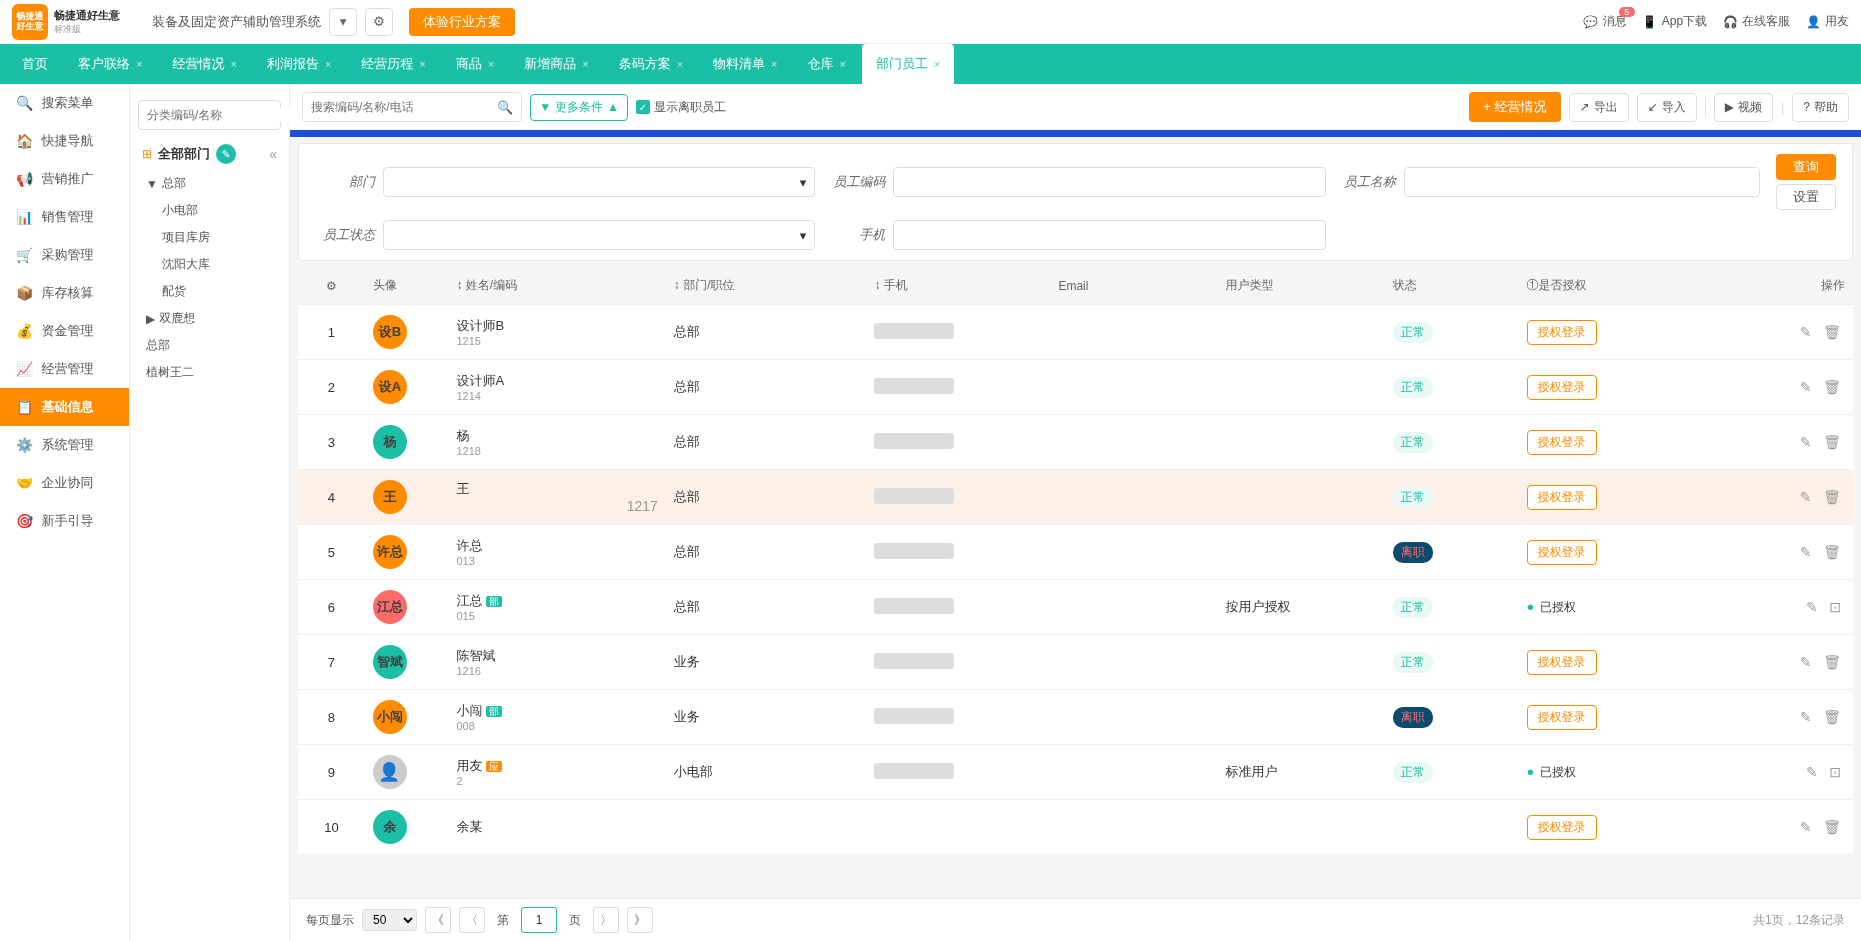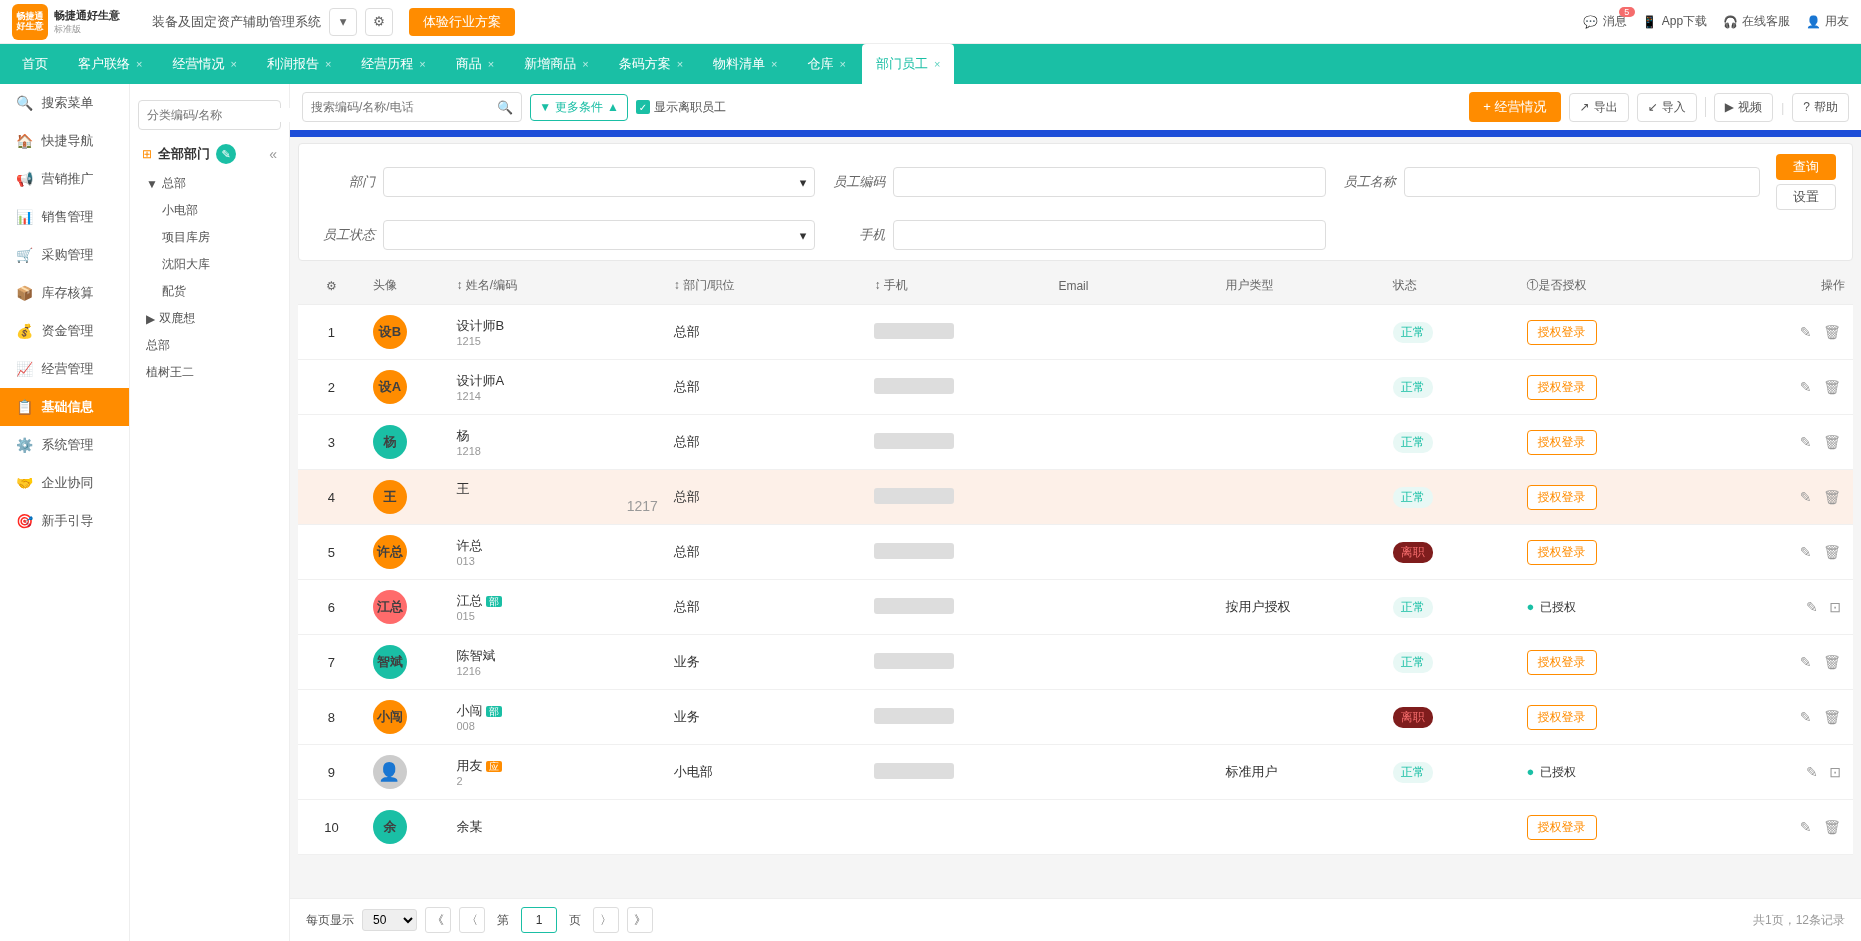--- a/index.html
+++ b/index.html
@@ -71,21 +71,21 @@
     table { width: 100%; border-collapse: collapse; background: #fff; }
     thead tr { background: #f5f5f5; }
     thead th { padding: 10px 8px; text-align: left; font-size: 12px; color: #666; font-weight: normal; border-bottom: 1px solid #eee; white-space: nowrap; }
     tbody tr { border-bottom: 1px solid #f0f0f0; }
     tbody tr.highlighted { background: #fdf0e8; }
     tbody td { padding: 10px 8px; font-size: 13px; color: #333; }
     .avatar { width: 34px; height: 34px; border-radius: 50%; display: flex; align-items: center; justify-content: center; color: #404040; font-size: 13px; font-weight: bold; }
     .avatar-grey { background: #ccc; }
     .status-badge { display: inline-block; padding: 2px 8px; border-radius: 10px; font-size: 12px; }
     .status-normal { background: #e8f8f5; color: #1abfa5; }
-    .status-resigned { background: #7f1d1d; color: #f56c6c; }
+    .status-resigned { background: #0c4a6e; color: #f56c6c; }
     .btn-authorize { border: 1px solid #ff8c00; color: #ff8c00; background: #fff; border-radius: 4px; padding: 3px 10px; cursor: pointer; font-size: 12px; white-space: nowrap; }
     .authorized-dot { color: #1abfa5; margin-right: 2px; }
     .authorized-text { color: #333; font-size: 12px; }
     .op-btn { background: none; border: none; cursor: pointer; color: #999; font-size: 14px; padding: 2px 4px; }
     .blurred { background: #ddd; border-radius: 3px; color: transparent; user-select: none; height: 16px; width: 80px; display: inline-block; }
     .part-badge { background: #1abfa5; color: #fff; font-size: 10px; border-radius: 2px; padding: 0 3px; }
     .col-num { width: 40px; text-align: center; }
     .col-avatar { width: 50px; }
     .col-name { width: 130px; }
     .col-dept { width: 120px; }

